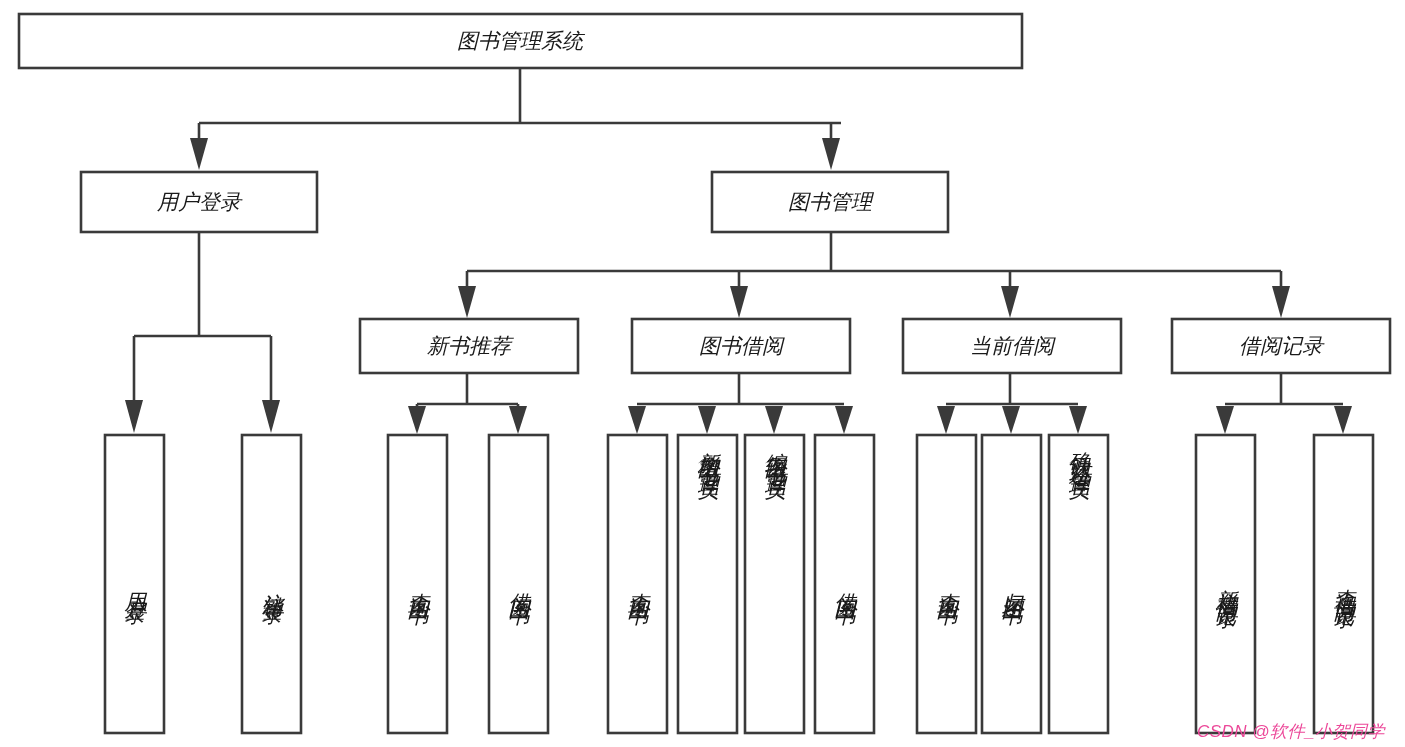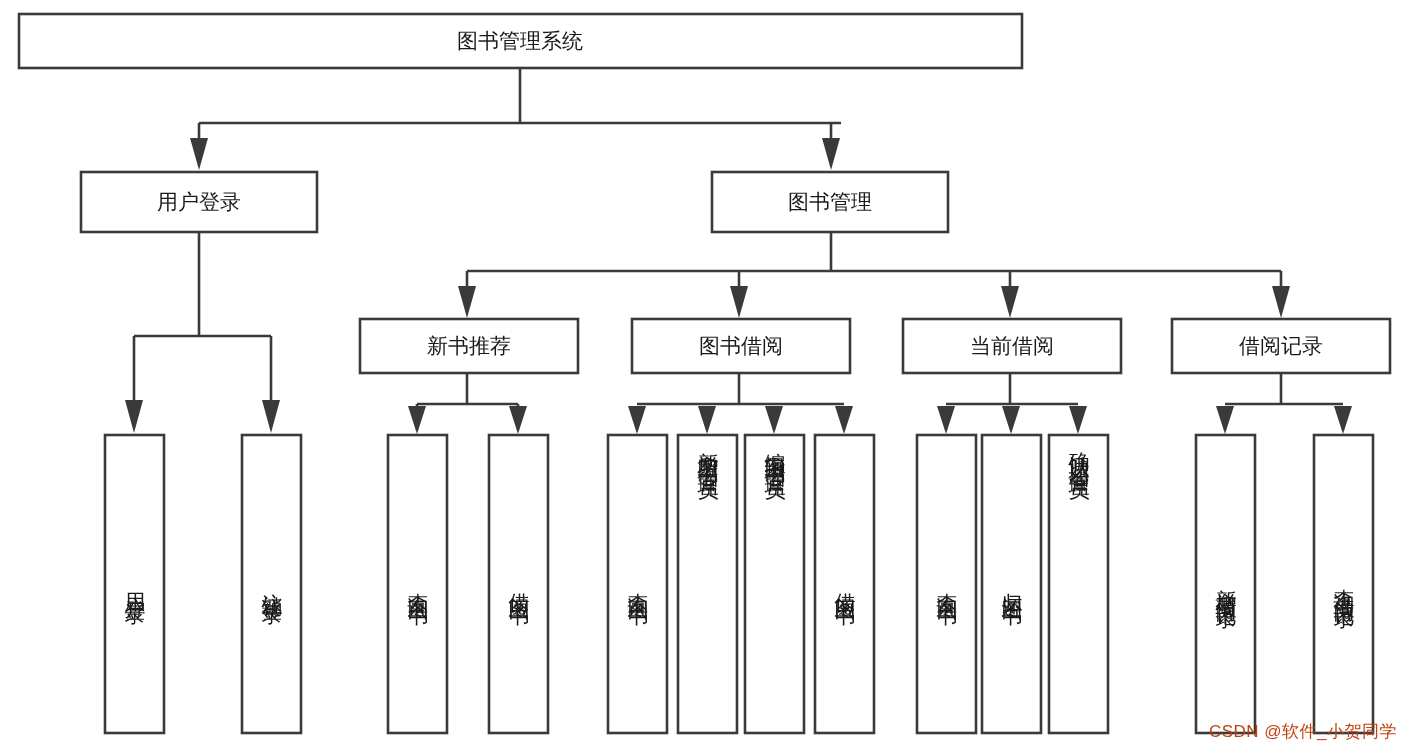--- a/index.html
+++ b/index.html
@@ -11,20 +11,21 @@
     width: 1405px;
     height: 747px;
     font-family: "Liberation Sans", "DejaVu Sans", sans-serif;
     overflow: hidden;
     position: relative;
   }
   #diagram-root {
     position: relative;
     width: 1405px;
     height: 747px;
+    font-style: italic;
   }
   svg#flow {
     position: absolute;
     left: 0;
     top: 0;
     width: 1405px;
     height: 747px;
   }
   .node-rect {
     fill: #ffffff;
@@ -62,25 +63,25 @@
     font-family: "Liberation Sans", "DejaVu Sans", sans-serif;
     font-size: 21px;
     line-height: 1.28;
     letter-spacing: 4px;
     color: #1a1a1a;
     white-space: nowrap;
     text-align: center;
   }
   .watermark {
     position: absolute;
-    right: 8px;
+    right: 20px;
     bottom: 4px;
     font-family: "Liberation Sans", "DejaVu Sans", sans-serif;
     font-size: 17px;
-    color: #c2410c;
+    color: #ec4899;
     white-space: nowrap;
     letter-spacing: 0.5px;
   }
 </style>
 </head>
 <body>
 
 <div id="diagram-root">
 
   <svg id="flow" viewBox="0 0 1405 747" xmlns="http://www.w3.org/2000/svg">

